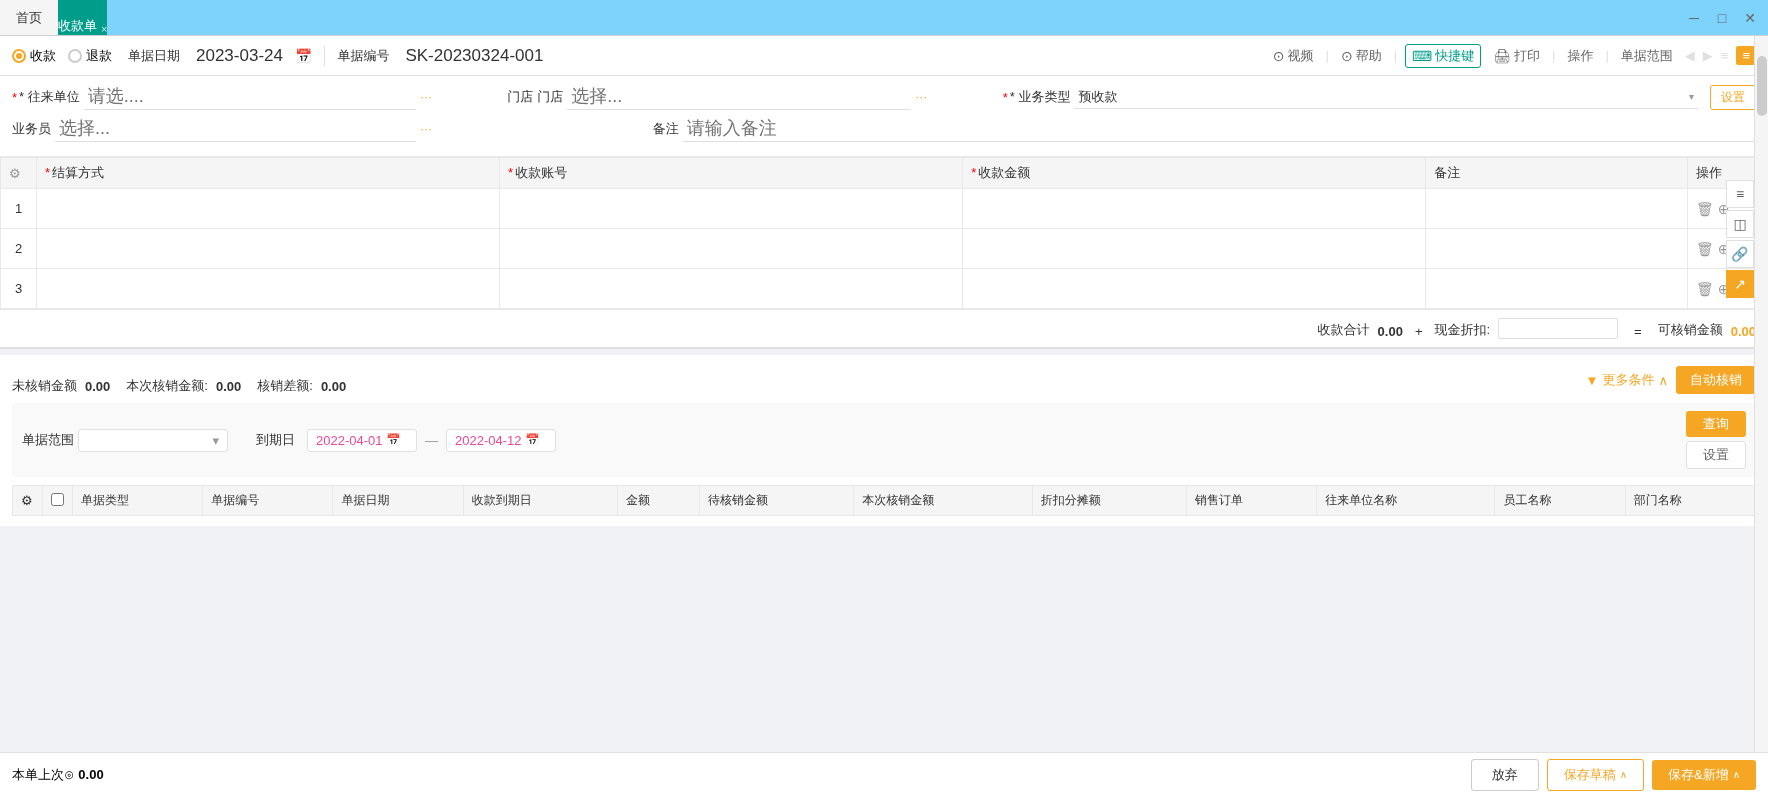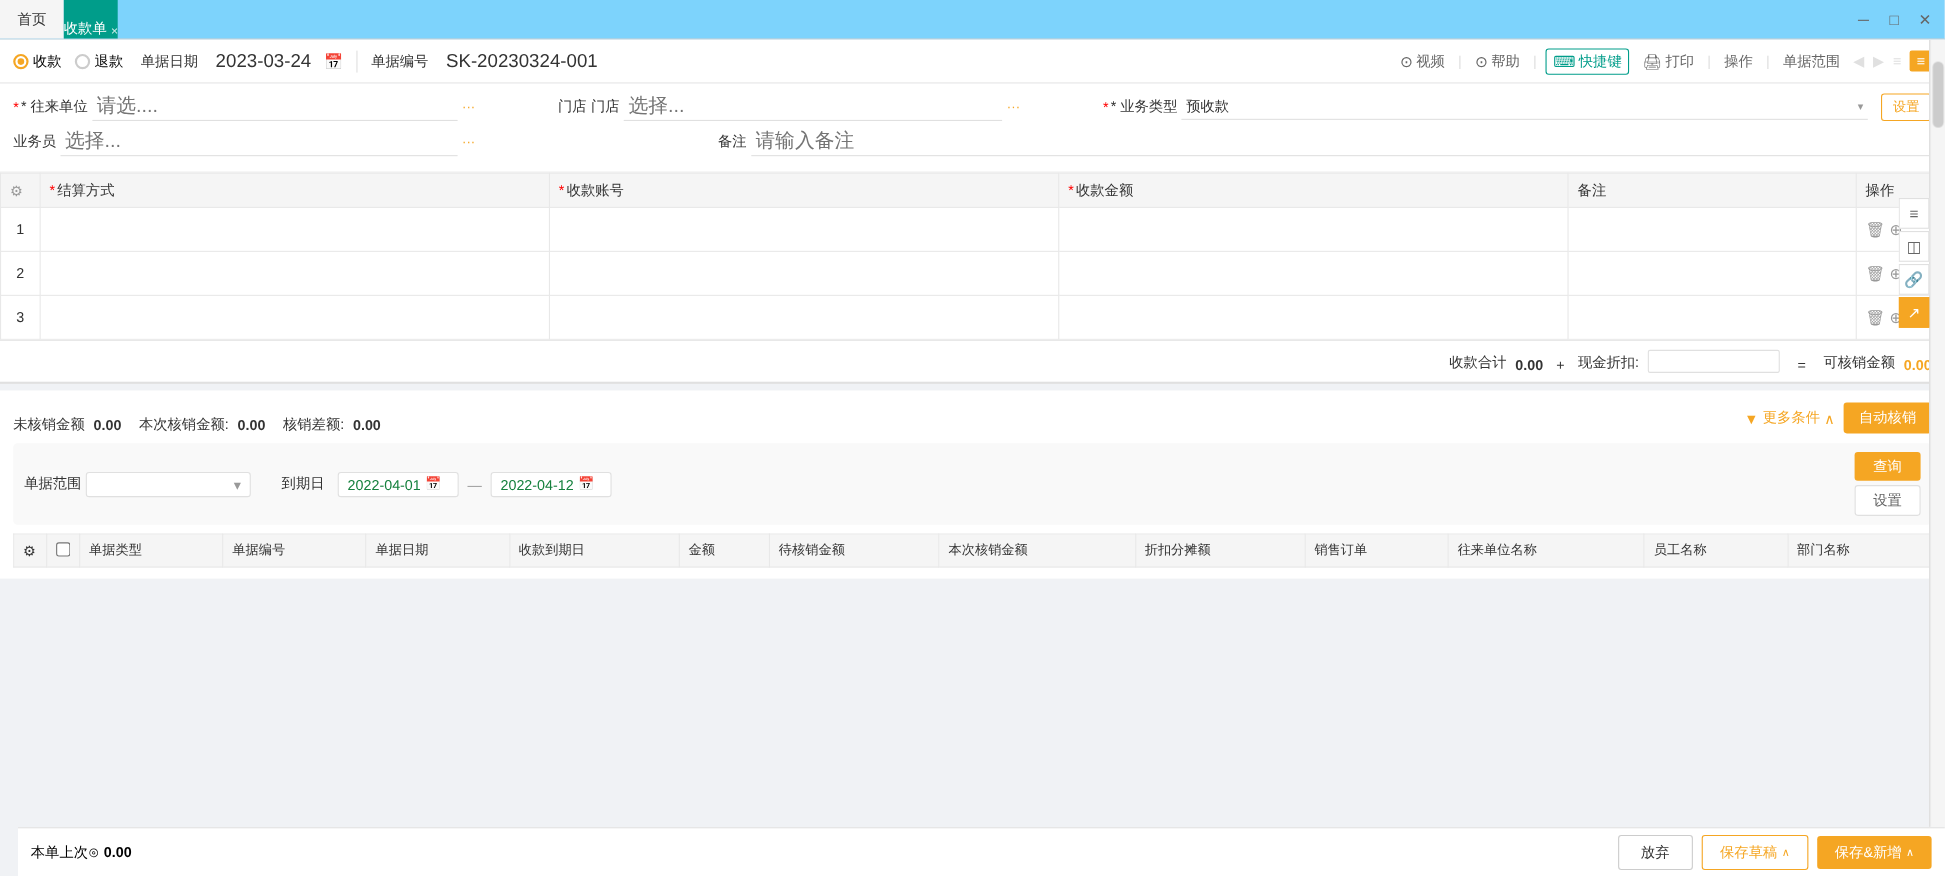--- a/index.html
+++ b/index.html
@@ -119,21 +119,21 @@
     .query-label { color: #333; white-space: nowrap; }
     .query-select {
       display: flex; align-items: center; border: 1px solid #e0e0e0; border-radius: 3px;
       padding: 3px 8px; background: #fff; cursor: pointer; min-width: 150px; gap: 4px;
     }
     .query-select-text { flex: 1; color: #999; }
     .query-date {
       display: flex; align-items: center; border: 1px solid #e0e0e0; border-radius: 3px;
       padding: 3px 8px; background: #fff; gap: 4px; min-width: 110px;
     }
-    .date-text { color: #15803d; }
+    .date-text { color: #ec4899; }
     .date-icon { color: #999; font-size: 12px; }
     .date-sep { color: #999; margin: 0 4px; }
     .query-right { margin-left: auto; display: flex; flex-direction: column; gap: 4px; }
     .query-btn {
       background: #f5a623; color: #fff; border: none; border-radius: 3px;
       padding: 4px 16px; cursor: pointer; font-size: 13px;
     }
     .settings-btn {
       background: #fff; color: #666; border: 1px solid #e0e0e0; border-radius: 3px;
       padding: 4px 16px; cursor: pointer; font-size: 13px;
@@ -141,21 +141,21 @@
 
     
     .bottom-table { width: 100%; border-collapse: collapse; }
     .bottom-table th {
       background: #f5f5f5; border: 1px solid #e8e8e8; padding: 6px 8px;
       text-align: left; font-weight: normal; color: #333; white-space: nowrap; font-size: 12px;
     }
 
     
     .footer {
-      position: fixed; bottom: 0; left: 16px; right: 0; background: #fff;
+      position: fixed; bottom: 0; left: 0; right: 0; background: #fff;
       height: 44px; display: flex; align-items: center; padding: 0 12px;
       border-top: 1px solid #e0e0e0; z-index: 100;
     }
     .footer-left { display: flex; align-items: center; gap: 4px; }
     .footer-right { margin-left: auto; display: flex; align-items: center; gap: 8px; }
     .btn-abandon {
       border: 1px solid #ccc; background: #fff; color: #333; border-radius: 3px;
       padding: 6px 20px; cursor: pointer; font-size: 13px;
     }
     .btn-draft {

